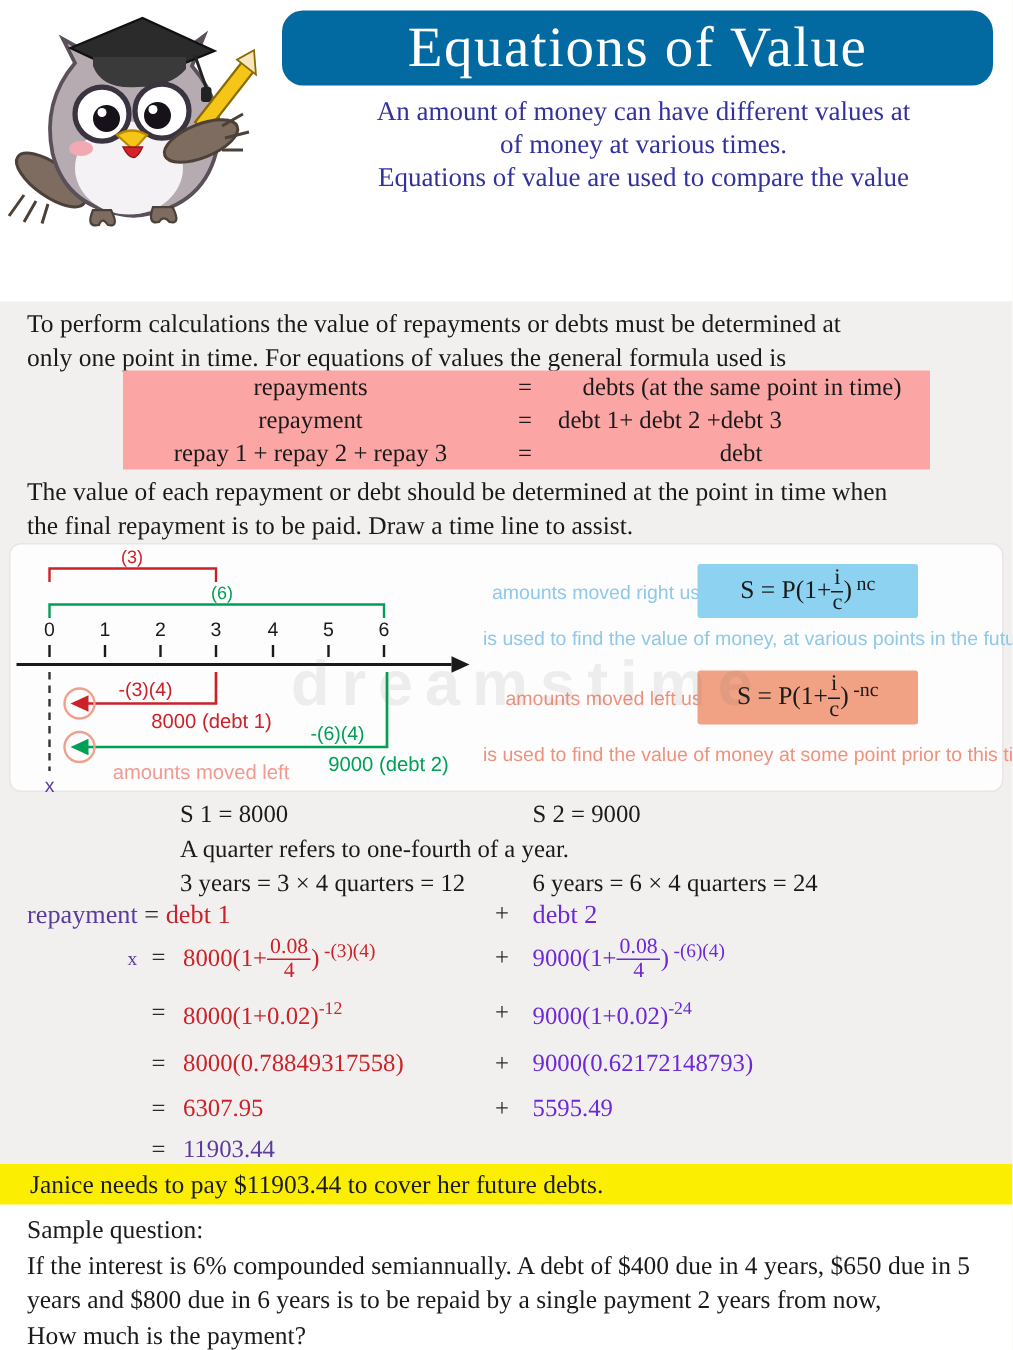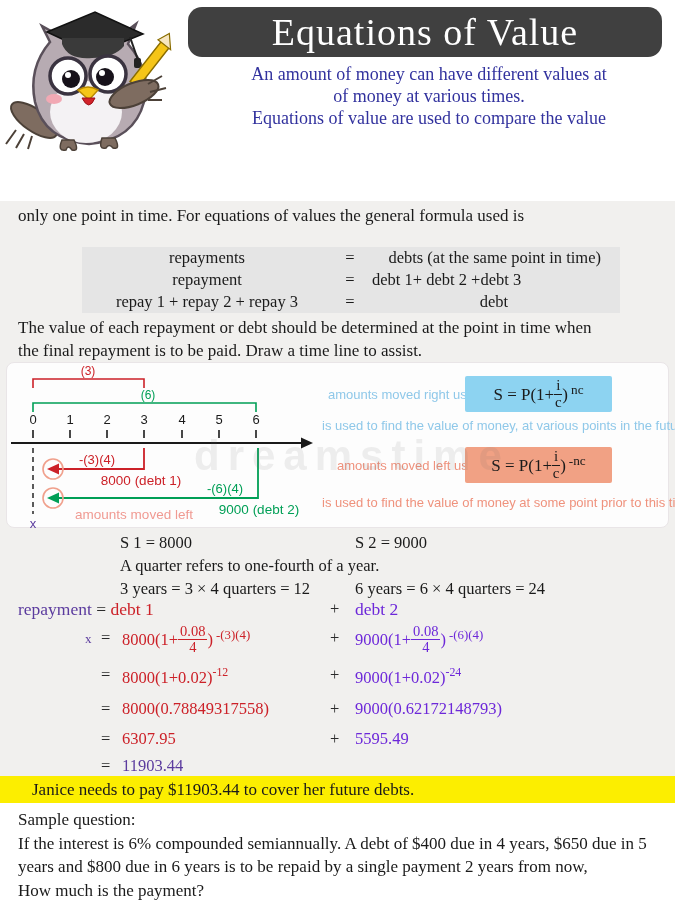--- a/index.html
+++ b/index.html
@@ -4,36 +4,36 @@
 <style>
   html,body{margin:0;padding:0;}
   body{background:#ffffff;}
   #page{position:relative;width:675px;height:900px;background:#ffffff;overflow:hidden;
         font-family:"Liberation Serif",serif;color:#1a1a1a;}
   .abs{position:absolute;}
   .sans{font-family:"Liberation Sans",sans-serif;}
 
   
   #bg-mid{left:0;top:201px;width:675px;height:578px;background:#f1f0ee;}
-  #title-banner{left:188px;top:7px;width:474px;height:50px;background:#404040;border-radius:14px;
+  #title-banner{left:188px;top:7px;width:474px;height:50px;background:#0369a1;border-radius:14px;
                 display:flex;align-items:center;justify-content:center;}
   #page-title{color:#ffffff;font-size:38px;letter-spacing:1px;}
   #subtitle{left:183px;top:63px;width:492px;text-align:center;color:#32329e;font-size:18px;line-height:22px;}
 
   
   .banner{left:0;width:675px;background:#fcee00;}
   #problem-banner{top:155px;height:47px;padding:2px 0 0 16px;box-sizing:border-box;font-size:17px;line-height:22px;}
-  #answer-banner{top:776px;height:27px;display:flex;align-items:center;padding-left:32px;box-sizing:border-box;font-size:17px;}
+  #answer-banner{top:776px;height:27px;display:flex;align-items:center;padding-left:20px;box-sizing:border-box;font-size:17px;}
 
   .para{left:18px;width:645px;font-size:17px;line-height:23px;}
   #intro-para{top:204px;}
   #note-para{top:316px;}
 
   
-  #gf-box{left:82px;top:247px;width:538px;height:66px;background:#e5e5e5;font-size:16.5px;}
+  #gf-box{left:82px;top:247px;width:538px;height:66px;background:#fca5a5;font-size:16.5px;}
   .gf-row{display:grid;grid-template-columns:250px 36px 1fr;height:22px;line-height:22px;}
   .gf-left{text-align:center;}
   .gf-eq{text-align:center;}
   .gf-r1{text-align:right;padding-right:19px;}
   .gf-r2{text-align:left;padding-left:4px;}
   .gf-r3{text-align:center;}
 
   
   #timeline-panel{left:6px;top:362px;width:663px;height:166px;background:#fdfdfd;border:1px solid #e9e5e7;
                   border-radius:8px;box-sizing:border-box;}
@@ -122,20 +122,21 @@
     <span id="page-title">Equations of Value</span>
   </div>
   <div id="subtitle" class="abs">
     <div>An amount of money can have different values at</div>
     <div>of money at various times.</div>
     <div>Equations of value are used to compare the value</div>
   </div>
 
 
   <div id="intro-para" class="abs para">
+    <div>To perform calculations the value of repayments or debts must be determined at</div>
     <div>only one point in time.  For equations of values the general formula used is</div>
   </div>
 
   <div id="gf-box" class="abs">
     <div class="gf-row">
       <span class="gf-left">repayments</span>
       <span class="gf-eq">=</span>
       <span class="gf-r1">debts (at the same point in time)</span>
     </div>
     <div class="gf-row">

